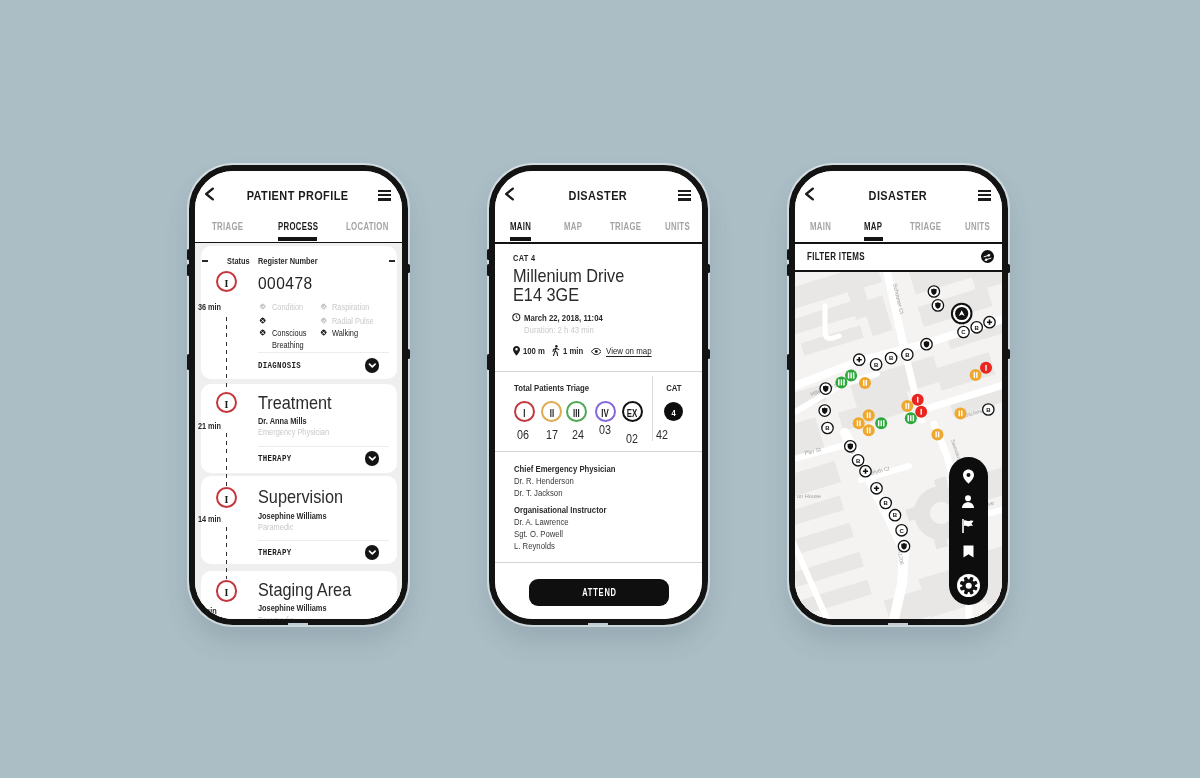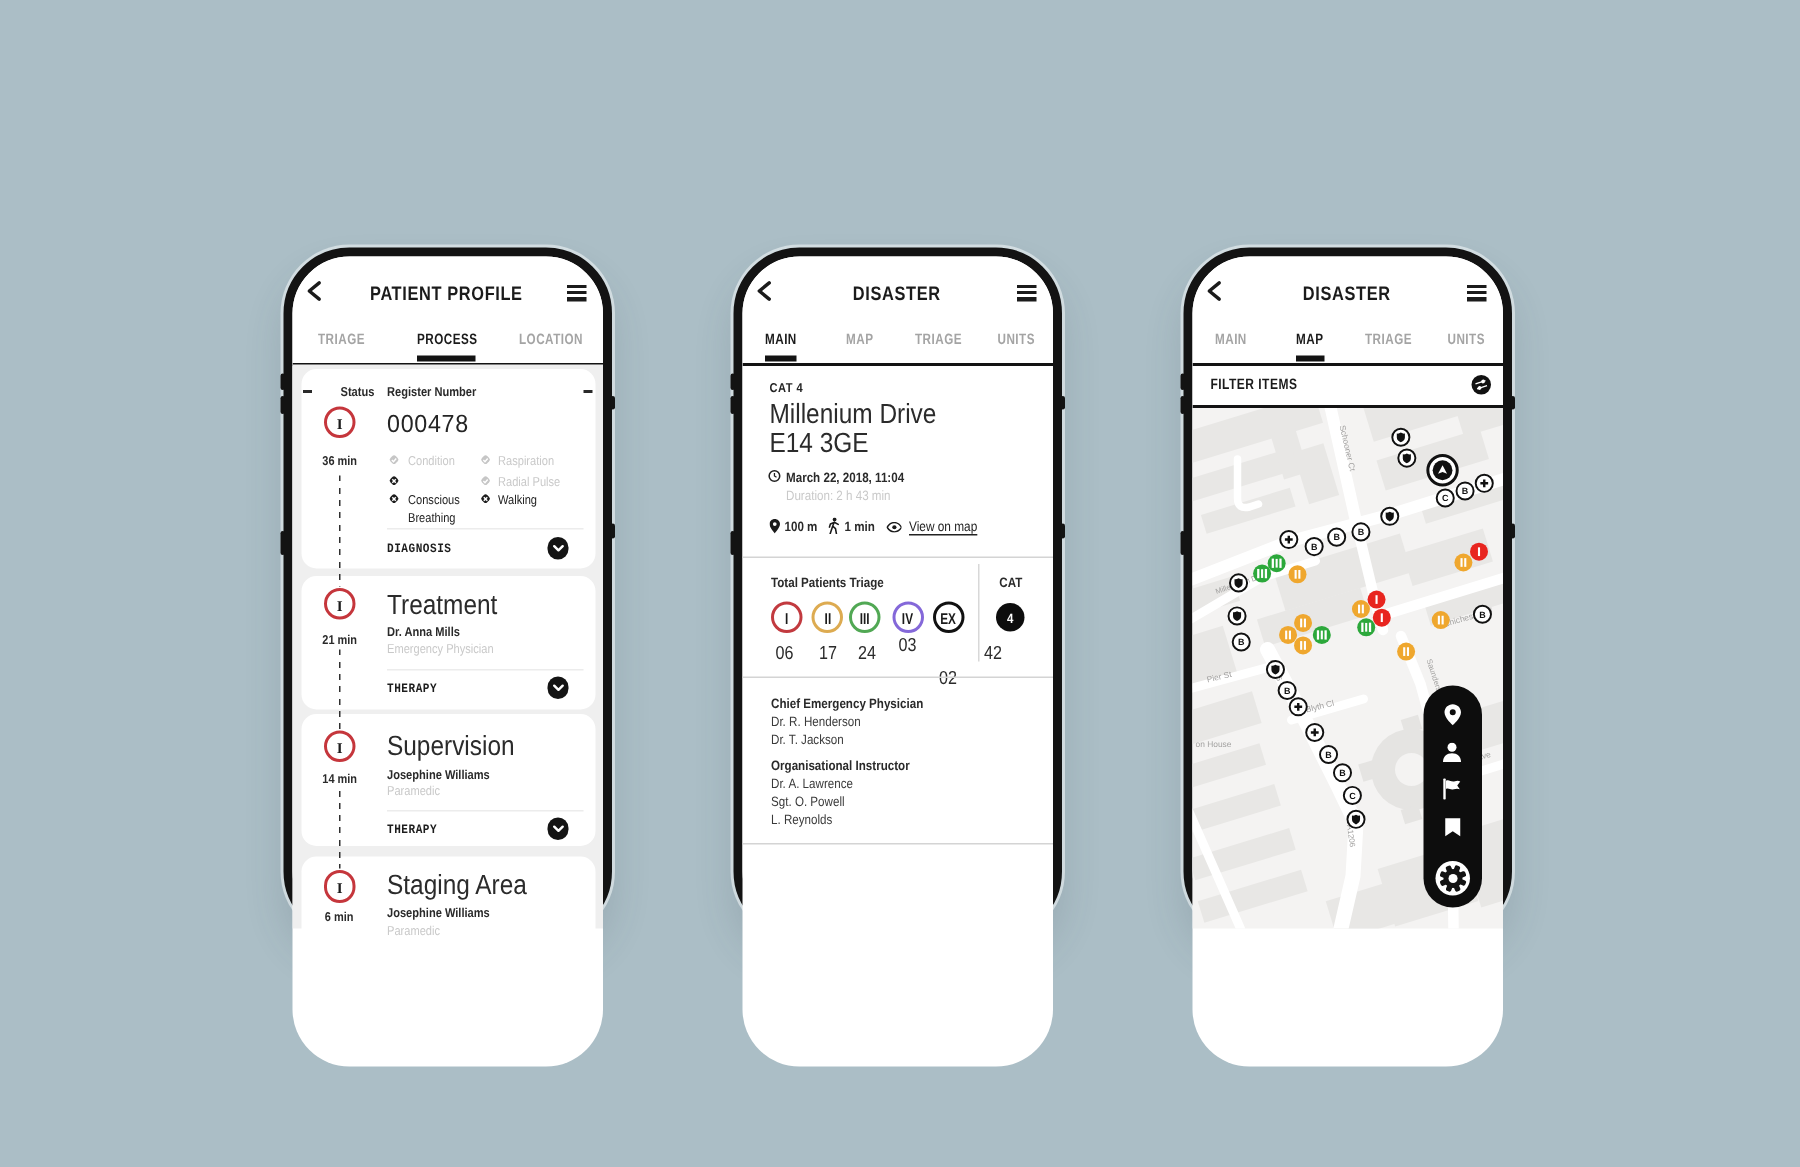--- a/index.html
+++ b/index.html
@@ -1,41 +1,41 @@
 <!DOCTYPE html>
 <html><head>
 <meta charset="utf-8">
 <style>
   html,body{margin:0;padding:0;}
   body{width:1200px;height:778px;background:#abbec6;position:relative;overflow:hidden;
        font-family:"Liberation Sans", sans-serif;}
   .phone{position:absolute;width:207px;height:448px;background:#fff;border:6px solid #131313;
          border-radius:44px;box-shadow:0 0 0 2px rgba(238,243,245,.6), 0 16px 26px rgba(55,70,78,.16);}
-  .screen{position:absolute;left:0;top:0;width:207px;height:540px;border-radius:38px;overflow:hidden;background:#fff;}
+  .screen{position:absolute;left:0;top:0;width:207px;height:448px;border-radius:38px;overflow:hidden;background:#fff;}
   .nub{position:absolute;width:3px;background:#131313;left:-8px;border-radius:2px;}
   .nubr{position:absolute;width:3px;background:#131313;right:-8px;border-radius:2px;}
   .notch{position:absolute;left:93.5px;bottom:-6.1px;width:20px;height:2.1px;background:#bfccd2;}
   .abs{position:absolute;}
   .n{display:inline-block;transform:scaleX(.86);transform-origin:0 50%;white-space:nowrap;}
   .nc{display:inline-block;transform:scaleX(.86);transform-origin:50% 50%;white-space:nowrap;}
   .hdr-title .nc{transform:scaleX(.84);}
   .hdr-title{position:absolute;top:17.2px;left:0;width:207px;text-align:center;font-size:13px;font-weight:700;
              letter-spacing:.5px;color:#1b1b1b;}
   .back{position:absolute;left:8.5px;top:16px;width:13px;height:14px;}
   .burger{position:absolute;right:10.5px;top:18.5px;width:13.5px;}
   .burger div{height:2.3px;background:#1b1b1b;margin-bottom:2.2px;}
   .tab{position:absolute;top:50.4px;font-size:10px;font-weight:700;letter-spacing:.4px;color:#a4a4a4;
        transform:scaleX(.78);transform-origin:0 50%;white-space:nowrap;}
   .tabline{position:absolute;top:66px;height:3.5px;background:#131313;}
   .hdiv{position:absolute;top:70.5px;left:0;width:207px;height:2px;background:#131313;}
   .card{position:absolute;left:6px;width:196px;background:#fff;border-radius:10px;}
   .ring{position:absolute;width:17.6px;height:17.6px;border:2.2px solid #c5363c;border-radius:50%;
         text-align:center;color:#1b1b1b;}
   .ring span{font-family:"Liberation Serif",serif;font-weight:700;font-size:10px;line-height:17.6px;}
-  .min{position:absolute;width:60px;text-align:center;font-size:8.5px;font-weight:700;color:#2a2a2a;}
+  .min{position:absolute;width:60px;text-align:left;font-size:8.5px;font-weight:700;color:#2a2a2a;}
   .bigt{position:absolute;font-size:18.5px;font-weight:400;color:#2b2b2b;transform:scaleX(.88);
         transform-origin:0 50%;white-space:nowrap;}
   .sb{font-size:8.6px;font-weight:700;color:#2a2a2a;}
   .sr{font-size:8.6px;font-weight:400;color:#3a3a3a;}
   .faint{color:#c9c9c9;}
   .seclbl{position:absolute;font-size:8.6px;font-weight:700;letter-spacing:.4px;color:#1d1d1d;font-family:Liberation Mono, monospace;}
   .cdiv{position:absolute;height:1px;background:#ececec;}
   .chev{position:absolute;width:14.6px;height:14.6px;border-radius:50%;background:#141414;}
   .dash{position:absolute;left:31.3px;width:1.7px;z-index:3;background:repeating-linear-gradient(to bottom,#2f2f2f 0 4px,transparent 4px 8.2px);}
   .dia{position:absolute;width:5.4px;height:5.4px;border-radius:1.6px;transform:rotate(45deg);}
@@ -309,21 +309,21 @@
     <span style="color:#fff;font-size:9px;font-weight:700;line-height:19px;display:inline-block;transform:scaleX(.85);">4</span></div>
 
   <div class="tnum" style="left:13.3px;top:256.5px;"><span class="nc">06</span></div>
 
   <div class="tnum" style="left:42.1px;top:256.5px;"><span class="nc">17</span></div>
 
   <div class="tnum" style="left:68.9px;top:256.5px;"><span class="nc">24</span></div>
 
   <div class="tnum" style="left:95.8px;top:252px;"><span class="nc">03</span></div>
 
-  <div class="tnum" style="left:122.6px;top:274px;"><span class="nc">02</span></div>
+  <div class="tnum" style="left:122.6px;top:261px;"><span class="nc">02</span></div>
 
   <div class="tnum" style="left:152px;top:256.5px;"><span class="nc">42</span></div>
 
   <div class="ldiv" style="top:279.9px;"></div>
 
   <div class="abs sb" style="left:19.8px;top:293px;font-size:9px;"><span class="n">Chief Emergency Physician</span></div>
 
   <div class="abs sr" style="left:19.8px;top:304.7px;font-size:9px;"><span class="n">Dr. R. Henderson</span></div>
 
   <div class="abs sr" style="left:19.8px;top:316.5px;font-size:9px;"><span class="n">Dr. T. Jackson</span></div>
@@ -331,20 +331,22 @@
   <div class="abs sb" style="left:19.8px;top:333.8px;font-size:9px;"><span class="n">Organisational Instructor</span></div>
 
   <div class="abs sr" style="left:19.8px;top:346.3px;font-size:9px;"><span class="n">Dr. A. Lawrence</span></div>
 
   <div class="abs sr" style="left:19.8px;top:358.4px;font-size:9px;"><span class="n">Sgt. O. Powell</span></div>
 
   <div class="abs sr" style="left:19.8px;top:370.2px;font-size:9px;"><span class="n">L. Reynolds</span></div>
 
   <div class="ldiv" style="top:391.4px;"></div>
 
+  <div class="abs" style="left:34.8px;top:407.6px;width:140px;height:27.7px;background:#0f0f0f;border-radius:9px;text-align:center;">
+    <span class="nc" style="color:#fff;font-size:11px;font-weight:700;letter-spacing:1.2px;line-height:27.7px;transform:scaleX(.68);">ATTEND</span></div>
  </div>
 </div>
 
 <div class="phone" style="left:788.5px;top:165px;">
 
  <div class="nub" style="top:78px;height:11px;"></div>
 
  <div class="nub" style="top:92.5px;height:12px;"></div>
 
  <div class="nub" style="top:183px;height:16px;"></div>

